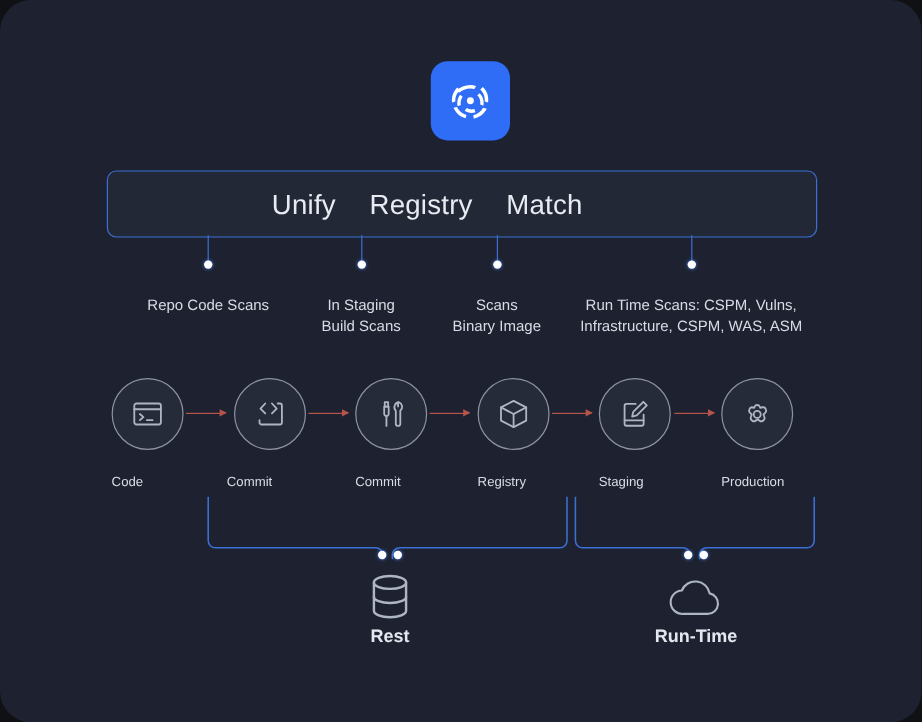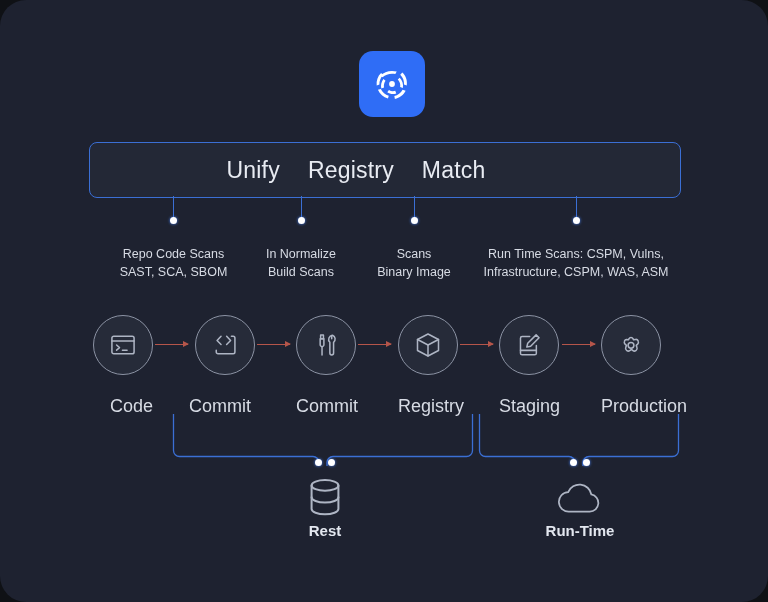--- a/index.html
+++ b/index.html
@@ -31,21 +31,21 @@
   
   .caption{position:absolute;top:245px;text-align:center;
            font-size:12.5px;line-height:18px;color:#d7dbe4;}
   
   .node{position:absolute;top:315px;width:60px;height:60px;}
   .node .circ{
     width:60px;height:60px;border-radius:50%;
     border:1.3px solid #8c93a4;background:#262b39;
     display:flex;align-items:center;justify-content:center;box-sizing:border-box;
   }
-  .nodelabel{position:absolute;top:396px;text-align:right;font-size:18px;color:#d7dbe4;}
+  .nodelabel{position:absolute;top:396px;text-align:left;font-size:11px;color:#d7dbe4;}
   .arrow{position:absolute;top:344px;height:1.4px;background:#b5554a;}
   .arrow::after{content:"";position:absolute;right:-1px;top:-3px;
     border-left:6px solid #b5554a;border-top:3.5px solid transparent;
     border-bottom:3.5px solid transparent;}
   
   .bracket{position:absolute;}
   
   .btmdot{position:absolute;width:7px;height:7px;border-radius:50%;
           background:#fff;box-shadow:0 0 3px #4a86ff;top:459px;}
   .btmicon{position:absolute;top:476px;width:60px;height:44px;
@@ -88,24 +88,23 @@
   <div class="dropdot" style="left:170px"></div>
   <div class="drop" style="left:301px"></div>
   <div class="dropdot" style="left:298px"></div>
   <div class="drop" style="left:414px"></div>
   <div class="dropdot" style="left:411px"></div>
   <div class="drop" style="left:576px"></div>
   <div class="dropdot" style="left:573px"></div>
 
   <div class="caption" style="left:96px;width:155px">
     <div>Repo Code Scans</div>
-    <div>SAST, SCA, SBOM</div>
   </div>
   <div class="caption" style="left:241px;width:120px">
-    <div>In Normalize</div>
+    <div>In Staging</div>
     <div>Build Scans</div>
   </div>
   <div class="caption" style="left:354px;width:120px">
     <div>Scans</div>
     <div>Binary Image</div>
   </div>
   <div class="caption" style="left:473px;width:206px">
     <div>Run Time Scans: CSPM, Vulns,</div>
     <div>Infrastructure, CSPM, WAS, ASM</div>
   </div>

